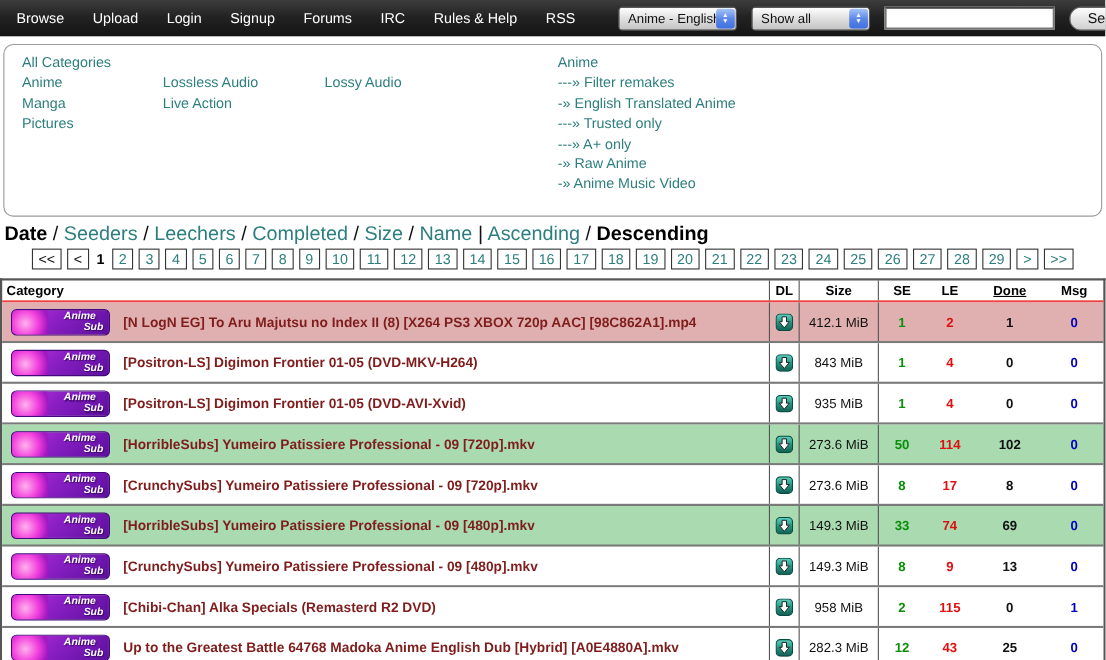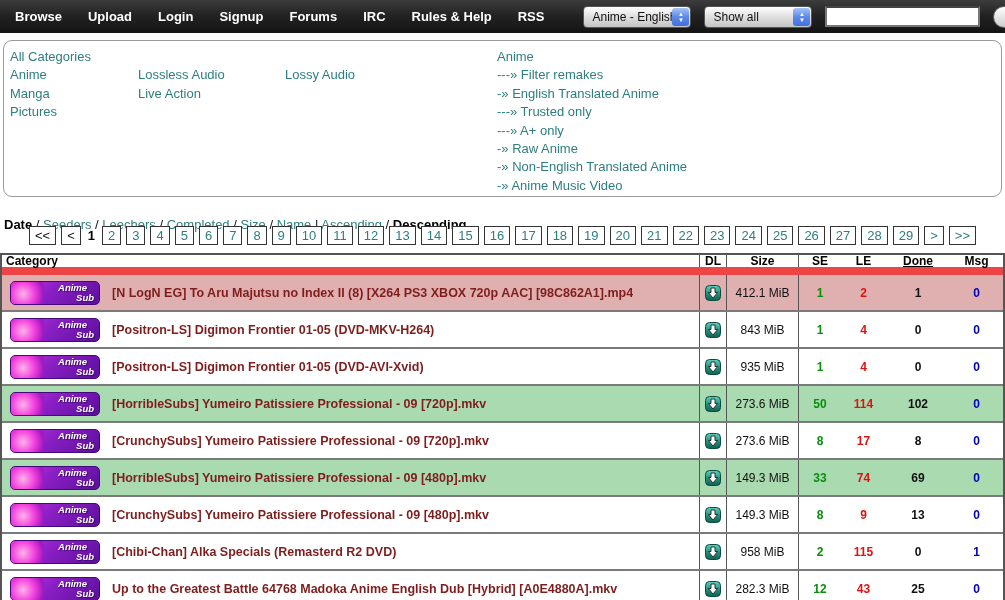--- a/index.html
+++ b/index.html
@@ -2,68 +2,68 @@
 <html><head>
 <meta charset="utf-8">
 <style>
   * { margin:0; padding:0; box-sizing:border-box; }
   html,body { width:1005px; height:600px; overflow:hidden; background:#fff;
               font-family:"Liberation Sans", sans-serif; }
 
   
   .topbar { height:33px; background:linear-gradient(#3d3d3d,#232323 45%,#141414);
             display:flex; align-items:center; padding-left:2px; }
-  .navitem { color:#fff; font-weight:bold; font-size:13px; padding:0 13px; cursor:pointer;
+  .navitem { color:#fff; font-weight:normal; font-size:13px; padding:0 13px; cursor:pointer;
              white-space:nowrap; }
   .controls { display:flex; align-items:center; margin-left:26px; gap:13px; }
   .macselect { width:108px; height:22px; border-radius:4px; border:1px solid #555;
                background:linear-gradient(#ffffff,#e2e2e2 45%,#c4c4c4);
                display:flex; align-items:center; position:relative; font-size:12px;
                padding-left:8px; color:#111; cursor:pointer; }
   .macselect .lbl { overflow:hidden; white-space:nowrap; width:80px; }
   .stepper { position:absolute; right:1px; top:1px; bottom:1px; width:17px; border-radius:3px;
              background:linear-gradient(#a6c4f7,#5d88e9 50%,#3f70e0);
              display:flex; flex-direction:column; align-items:center; justify-content:center;
              color:#fff; font-size:6px; line-height:6px; }
   .searchbox { width:155px; height:21px; border:2px solid #777; border-top-color:#444;
                background:#fff; font-size:13px; padding:0 4px; }
   .aquabtn { height:22px; border-radius:11px; border:1px solid #666; padding:0 16px;
              background:linear-gradient(#ffffff,#e8e8e8 45%,#cfcfcf); font-size:13px;
              color:#111; cursor:pointer; font-family:"Liberation Sans",sans-serif; }
 
   
   .catbox { position:absolute; left:3px; top:40px; width:999px; height:157px;
             border:1px solid #9a9a9a; border-radius:9px; background:#fff;
-            display:flex; font-size:13px; padding:7px 0 0 6px; }
+            display:flex; font-size:13px; padding:7px 0 0 16px; }
   .tlink { color:#2d7e7e; text-decoration:none; cursor:pointer; }
   .catleft { width:487px; }
   .catline { line-height:18.4px; }
   .catcols { display:flex; }
   .catcol1 { width:128px; } .catcol2 { width:147px; } .catcol3 { width:180px; }
   .catcol1 div,.catcol2 div,.catcol3 div { line-height:18.4px; }
   .catright div { line-height:18.4px; }
 
   
-  .sortbar { position:absolute; left:4px; top:217px; font-size:13px; color:#111; }
+  .sortbar { position:absolute; left:4px; top:202px; font-size:18px; color:#111; }
   .sortbar .active { font-weight:bold; color:#000; }
   .sep { color:#111; }
 
   
   .pagination { position:absolute; top:226px; left:0; width:1005px; display:flex;
                 justify-content:center; align-items:center; gap:5px; font-size:13px; }
   .pagebox { border:1px solid #333; background:#fff; padding:1px 5px; min-width:10px;
              text-align:center; cursor:pointer; color:#2d7e7e; }
   .pagearrow { color:#111; }
   .pagecurrent { font-weight:bold; color:#000; padding:1px 2px; }
 
   
   .torrents { position:absolute; left:0; top:253px; width:1005px; border:2px solid #555;
               border-bottom:none; background:#fff; }
   .thead { display:flex; height:20px; align-items:center; font-size:12px; font-weight:bold;
-           color:#000; border-bottom:8px solid #ef4444; }
+           color:#000; border-bottom:2px solid #ef4444; }
   .trow { display:flex; height:37px; align-items:center; font-size:12px;
           border-bottom:2px solid #7a7a7a; background:#fff; }
   .trow.remake  { background:#e0b0b0; }
   .trow.trusted { background:#a9dab0; }
   .c-name { width:697px; display:flex; align-items:center; padding-left:8px; height:100%; }
   .c-dl   { width:27px;  border-left:1px solid #555; display:flex; align-items:center;
             justify-content:center; height:100%; }
   .c-size { width:72px;  border-left:1px solid #555; text-align:center; height:100%;
             display:flex; align-items:center; justify-content:center; color:#111; }
   .c-se   { width:43px;  border-left:1px solid #555; text-align:center; height:100%;
@@ -149,21 +149,20 @@
       </div>
     </div>
   </div>
   <div class="catright">
     <div><span class="tlink">Anime</span></div>
     <div><span class="tlink">---» Filter remakes</span></div>
     <div><span class="tlink">-» English Translated Anime</span></div>
     <div><span class="tlink">---» Trusted only</span></div>
     <div><span class="tlink">---» A+ only</span></div>
     <div><span class="tlink">-» Raw Anime</span></div>
-    <div><span class="tlink">-» Non-English Translated Anime</span></div>
     <div><span class="tlink">-» Anime Music Video</span></div>
   </div>
 </div>
 
 <div class="sortbar">
   <span class="active">Date</span>
   <span class="sep"> <span>/</span> </span>
   <span class="tlink">Seeders</span>
   <span class="sep"> <span>/</span> </span>
   <span class="tlink">Leechers</span>

